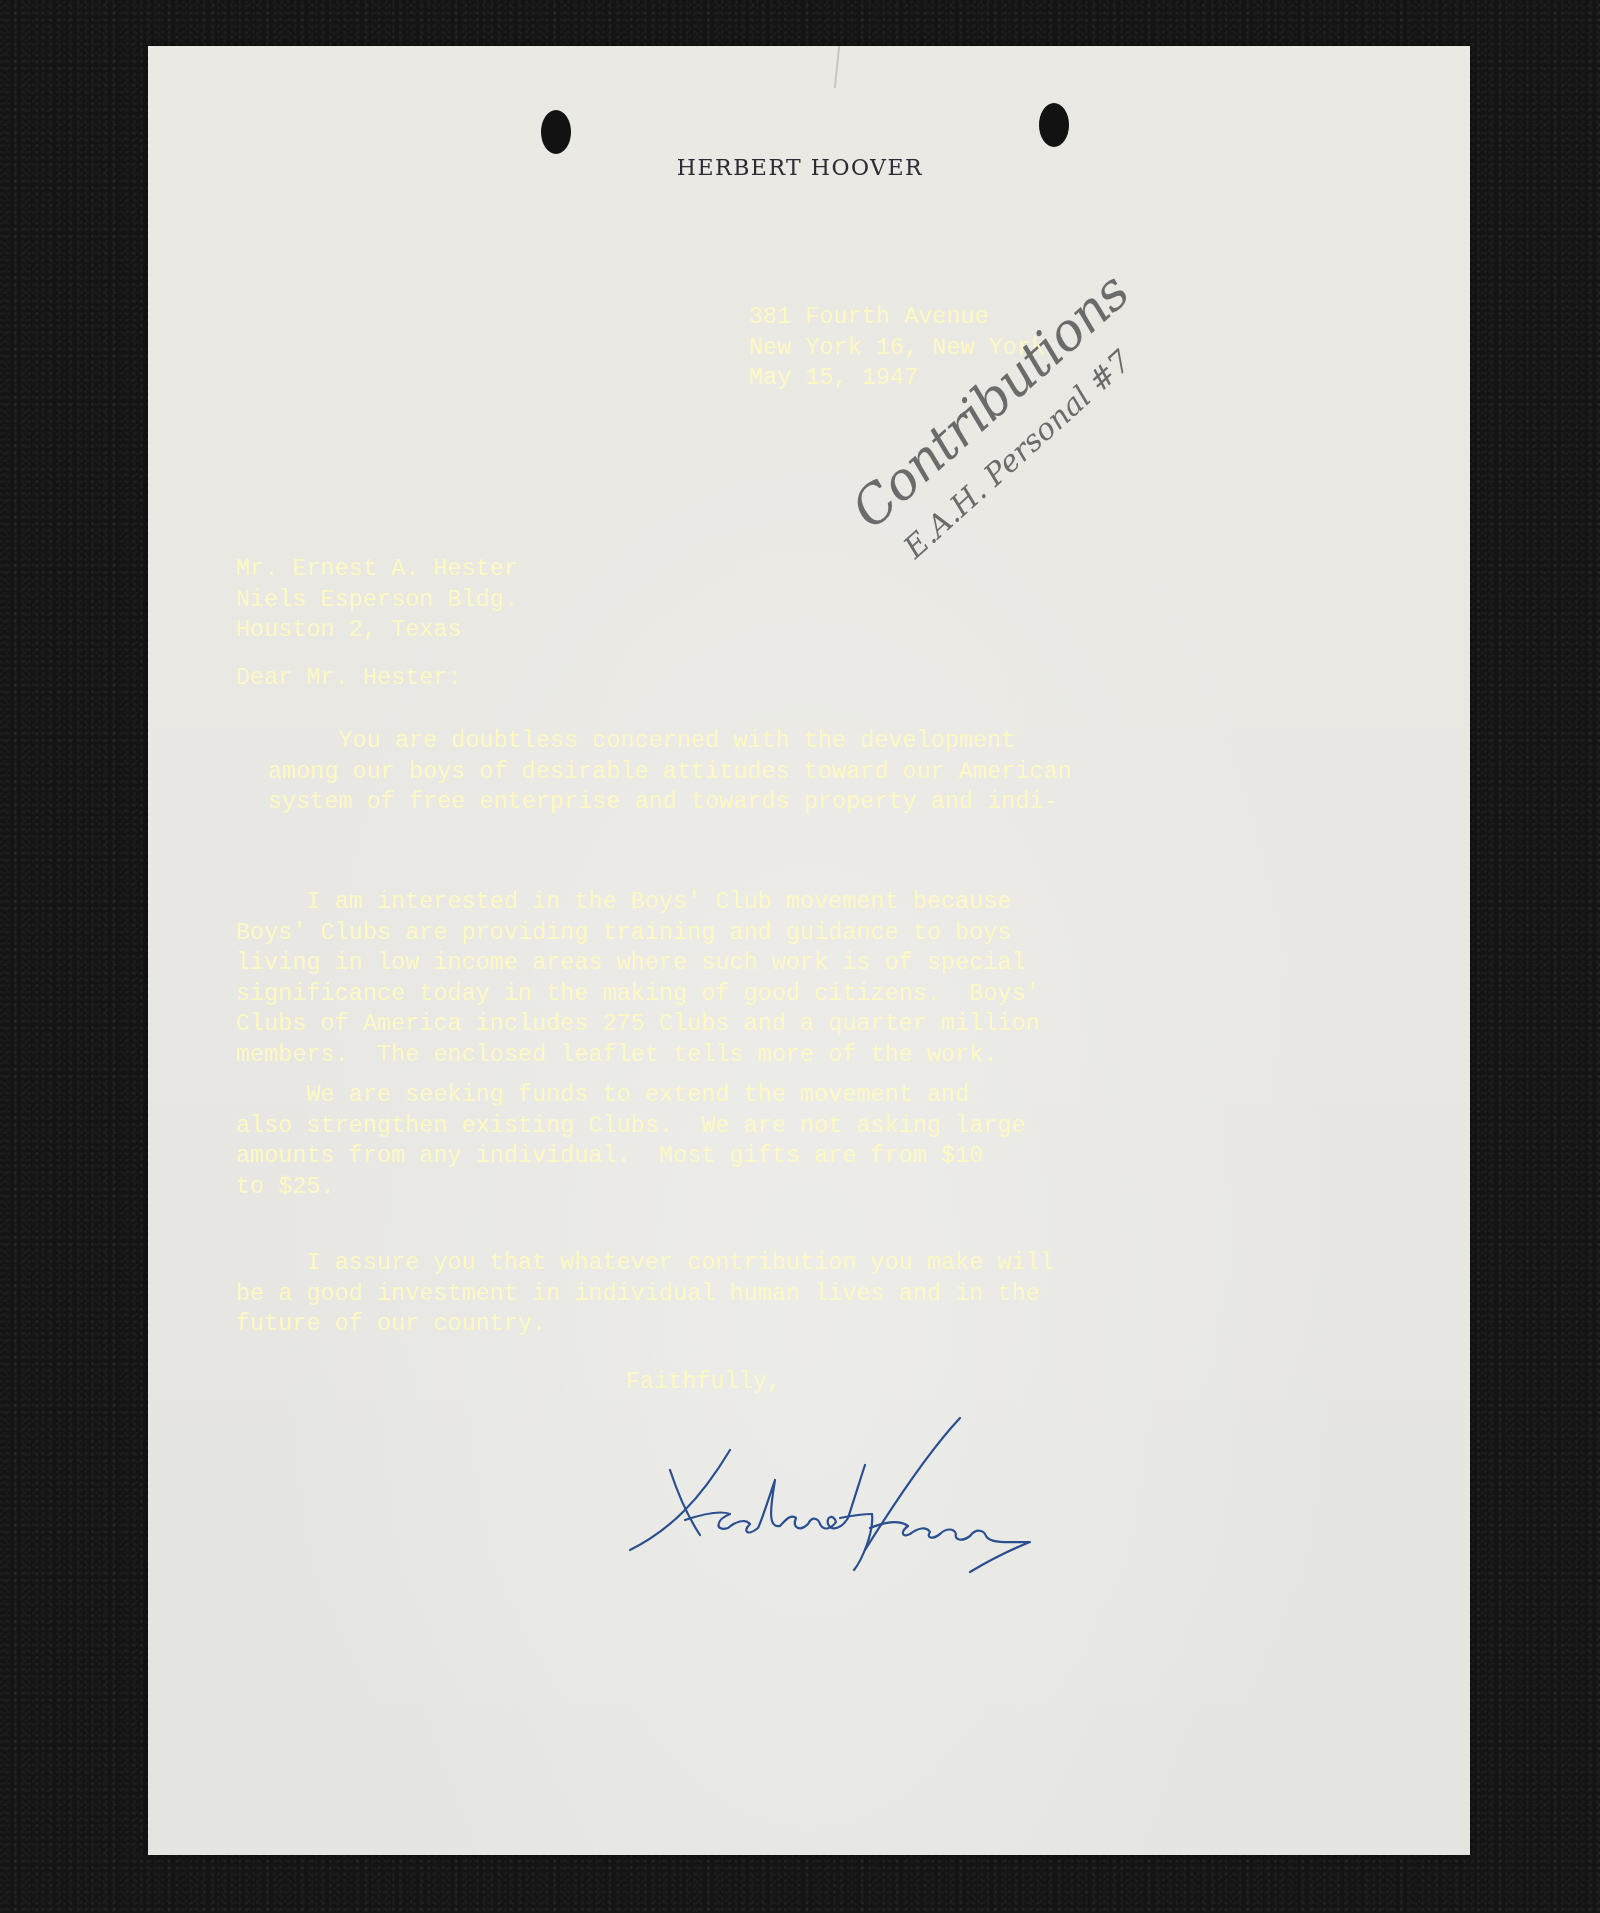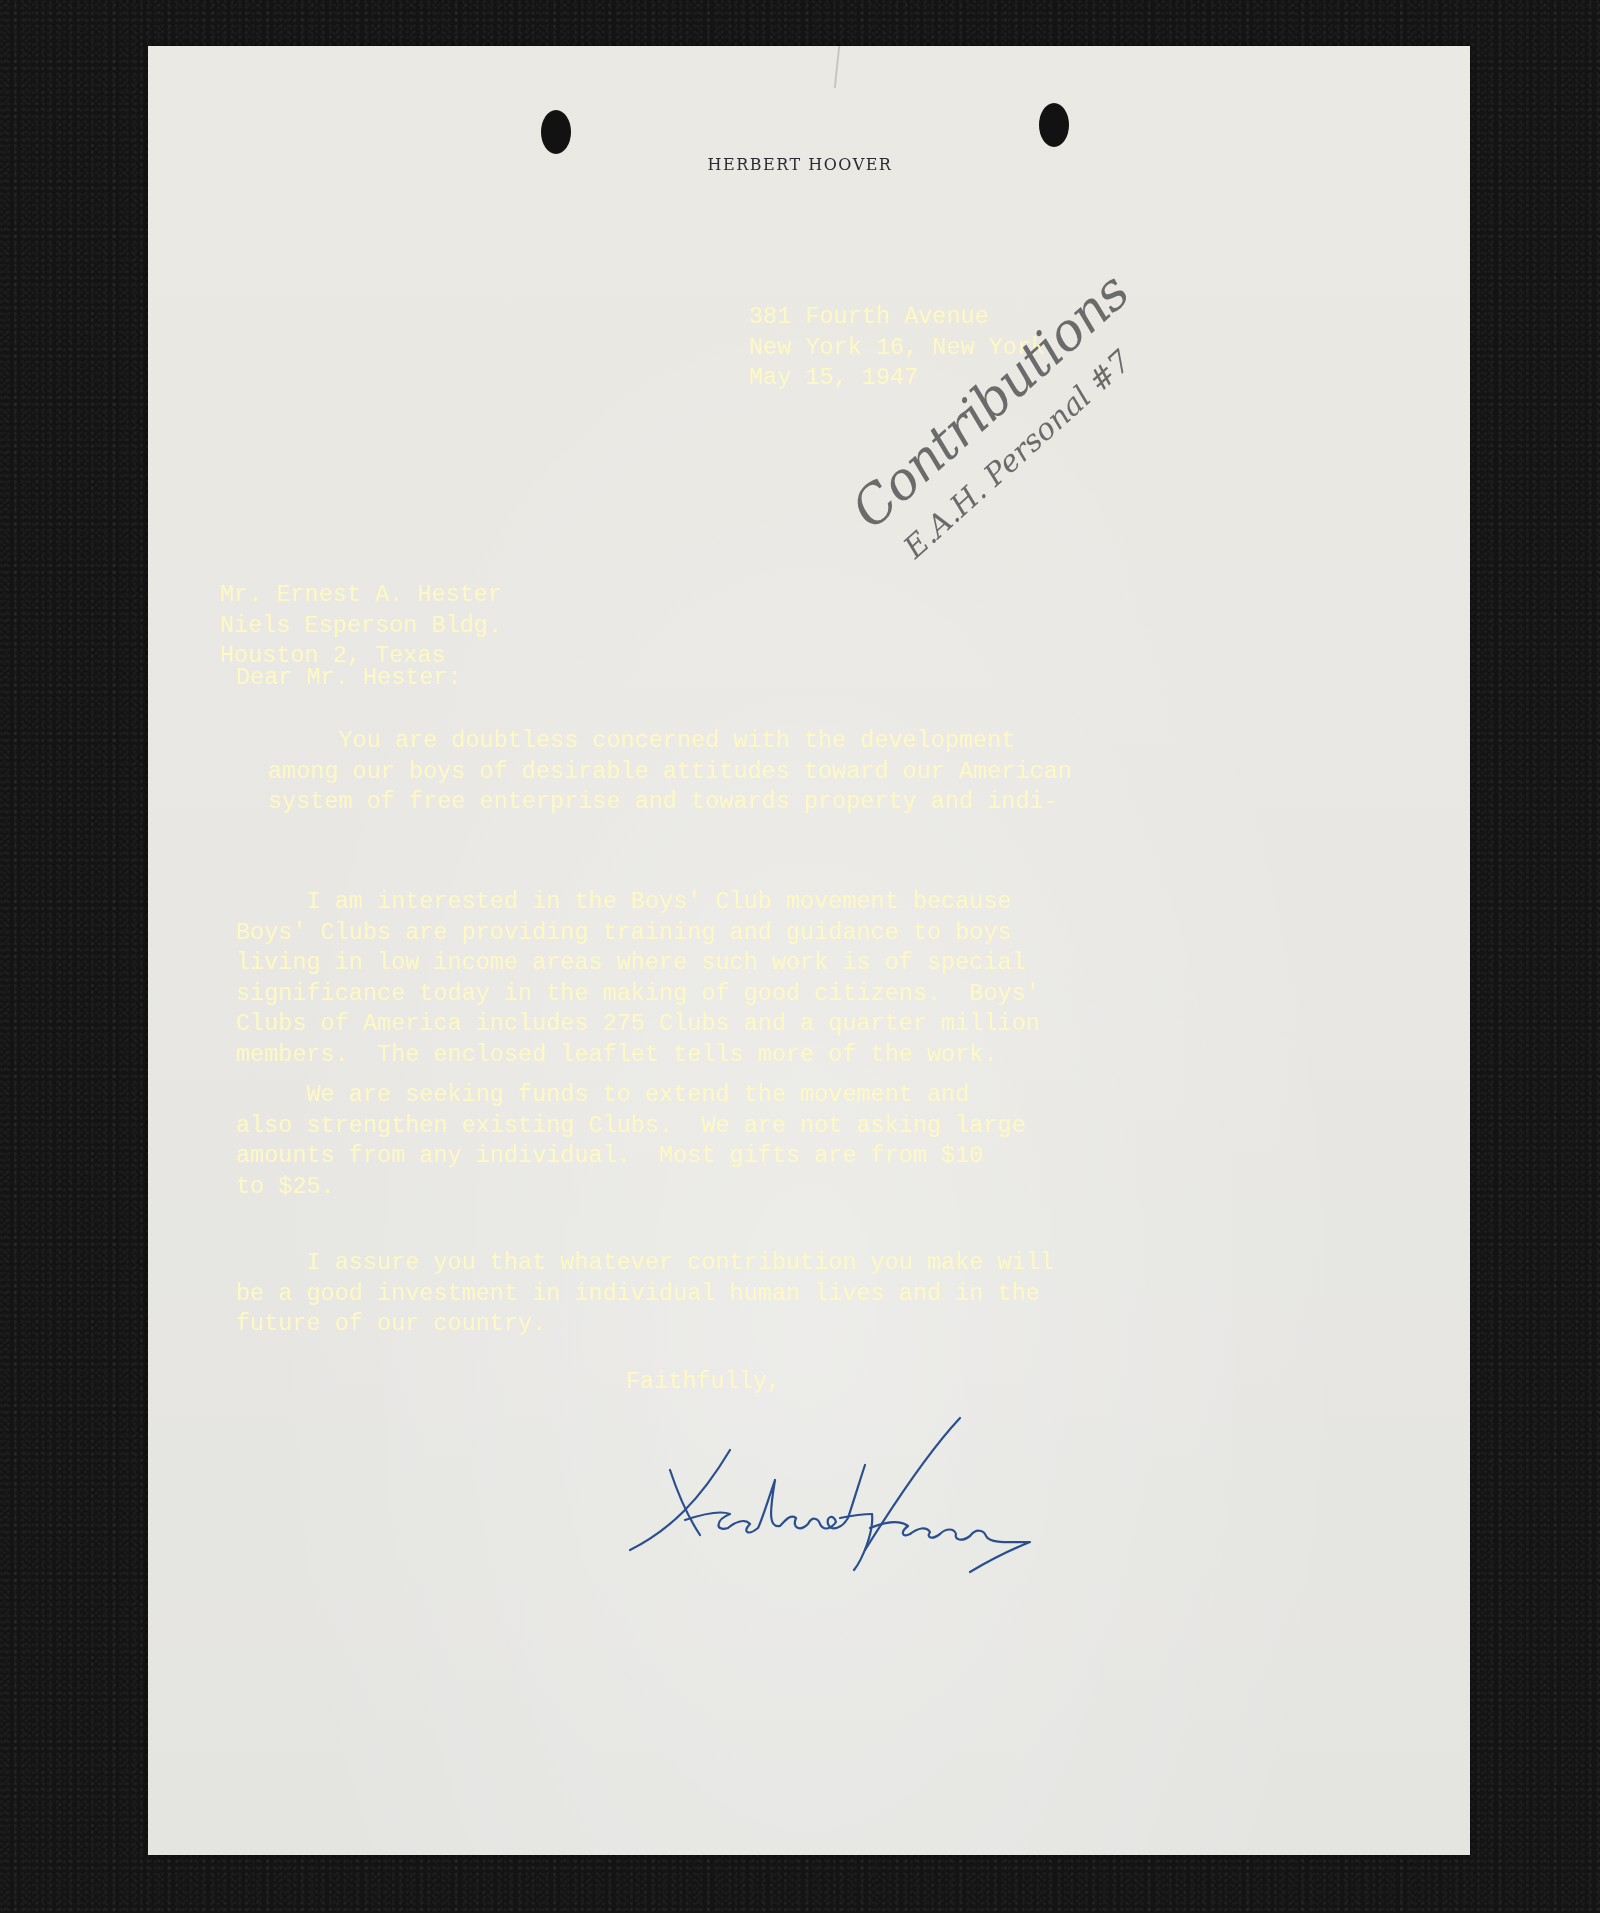--- a/index.html
+++ b/index.html
@@ -49,34 +49,34 @@
     .hole-left { left: 393px; top: 64px; }
     .hole-right { left: 891px; top: 57px; }
 
     .letterhead {
       position: absolute;
       left: 0;
       width: 100%;
       top: 155px;
       text-align: center;
       font-family: "DejaVu Serif", serif;
-      font-size: 16px;
+      font-size: 22px;
       letter-spacing: 1.5px;
       color: #2c2a33;
     }
     .typed {
       font-family: "Liberation Mono", monospace;
       font-size: 23.5px;
       line-height: 30.5px;
       color: #fef9c3;
       white-space: pre;
       position: absolute;
     }
     .sender-address { left: 749px; top: 302px; }
-    .recipient-address { left: 220px; top: 554px; margin-top: 26px; }
+    .recipient-address { left: 236px; top: 554px; }
     .salutation { left: 236px; top: 663px; }
     .para { left: 236px; }
     .p1 { top: 726px; margin-left: 32px; }
     .p2 { top: 887px; }
     .p3 { top: 1080px; }
     .p4 { top: 1248px; }
     .closing { left: 626px; top: 1367px; }
 
     .annotation {
       position: absolute;

